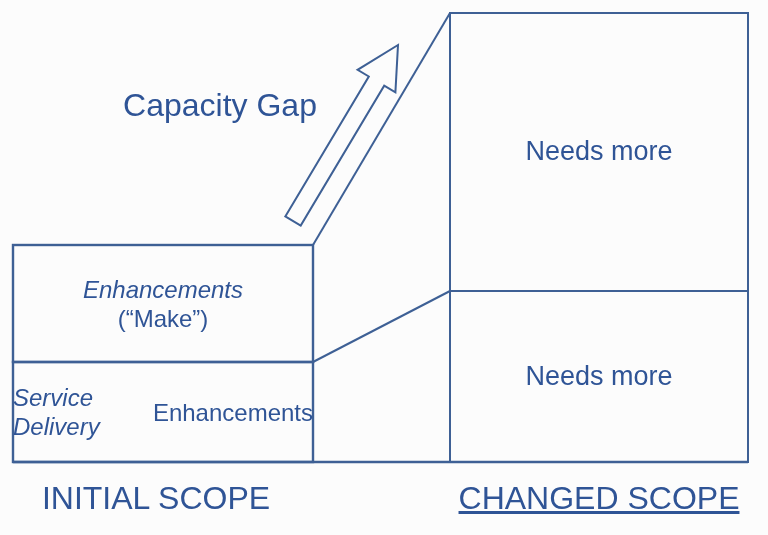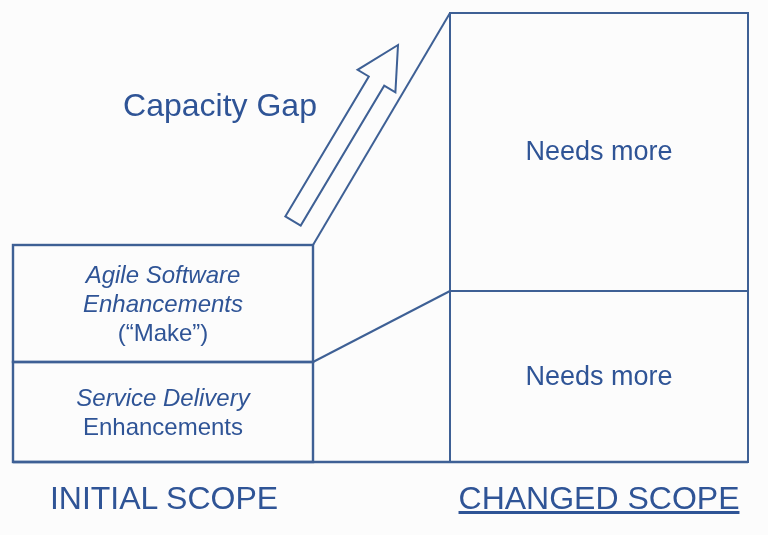--- a/index.html
+++ b/index.html
@@ -37,38 +37,38 @@
     left: 100px; top: 84px; width: 240px; height: 42px;
     font-size: 32px;
   }
   .box-a-text {
     left: 13px; top: 245px; width: 300px; height: 117px;
     flex-direction: column;
     font-size: 24px;
   }
   .box-b-text {
     left: 13px; top: 362px; width: 300px; height: 100px;
-    flex-direction: column;
+    flex-direction: row;
     font-size: 24px;
   }
   .box-a-text .ln, .box-b-text .ln { display: block; line-height: 29px; }
   .italic { font-style: italic; }
   .needs-more-top {
     left: 450px; top: 13px; width: 298px; height: 278px;
     font-size: 27px;
   }
   .needs-more-bottom {
     left: 450px; top: 291px; width: 298px; height: 171px;
     font-size: 27px;
   }
   .scope-label {
     top: 476px; height: 44px;
     font-size: 32px;
   }
-  .initial-scope-label { left: 8px; width: 312px; }
+  .initial-scope-label { left: 0px; width: 312px; }
   .changed-scope-label { left: 448px; width: 302px; text-decoration: underline; }
 </style>
 </head>
 <body>
 
 <div class="canvas">
 
   <svg class="lines-svg" viewBox="0 0 768 535" xmlns="http://www.w3.org/2000/svg">
 
     <rect x="13" y="245" width="300" height="117" fill="none" stroke="currentColor" stroke-width="2.4"></rect>
@@ -80,21 +80,20 @@
     <line x1="313" y1="245" x2="450" y2="13" stroke="currentColor" stroke-width="2"></line>
     <line x1="313" y1="362" x2="450" y2="291" stroke="currentColor" stroke-width="2"></line>
     <line x1="13" y1="462" x2="748" y2="462" stroke="currentColor" stroke-width="2.4"></line>
 
     <polygon points="285.3,216.4 368.8,76.5 357.6,69.8 398,45 395.4,92.4 384.2,85.7 300.7,225.6" fill="#FCFCFC" stroke="currentColor" stroke-width="2" stroke-linejoin="miter"></polygon>
   </svg>
 
   <div class="txt capacity-gap">Capacity Gap</div>
 
   <div class="txt box-a-text">
-    <span class="ln italic">Agile Software</span>
     <span class="ln italic">Enhancements</span>
     <span class="ln">(“Make”)</span>
   </div>
 
   <div class="txt box-b-text">
     <span class="ln italic">Service Delivery</span>
     <span class="ln">Enhancements</span>
   </div>
 
   <div class="txt needs-more-top">Needs more</div>

